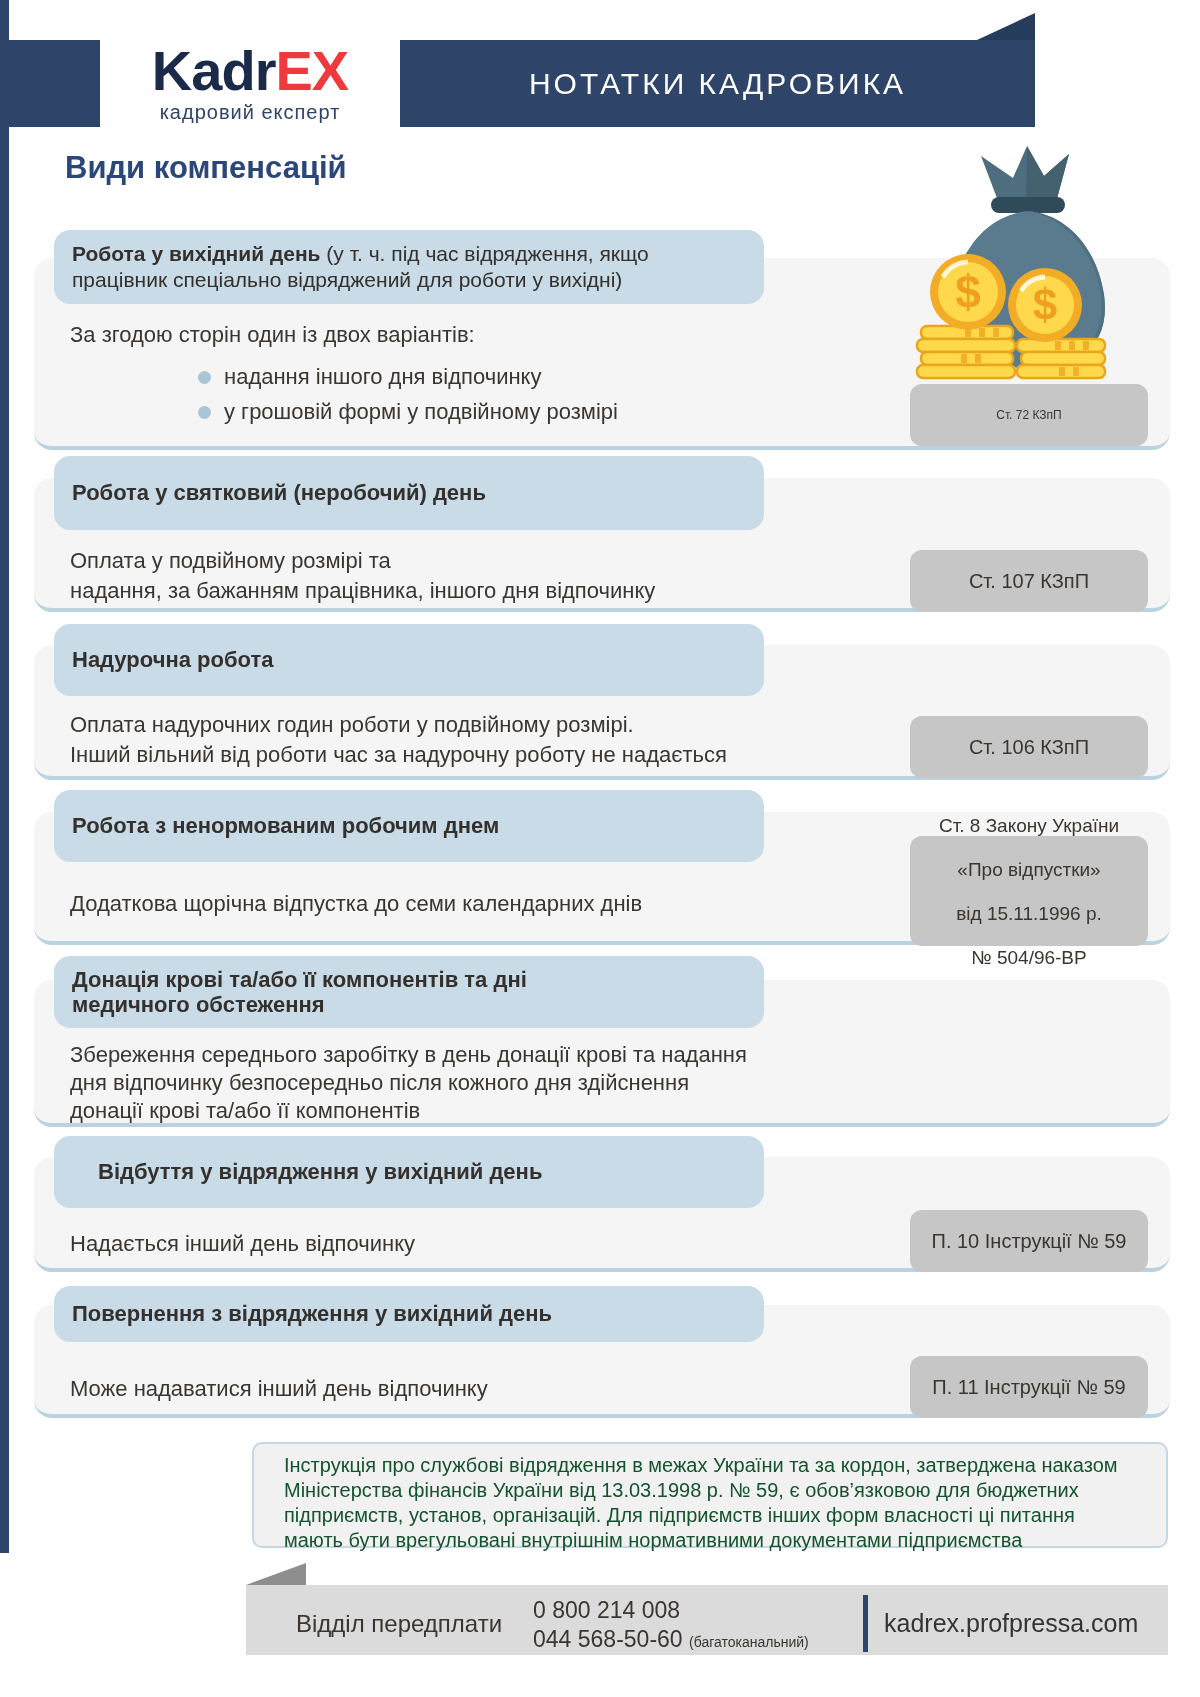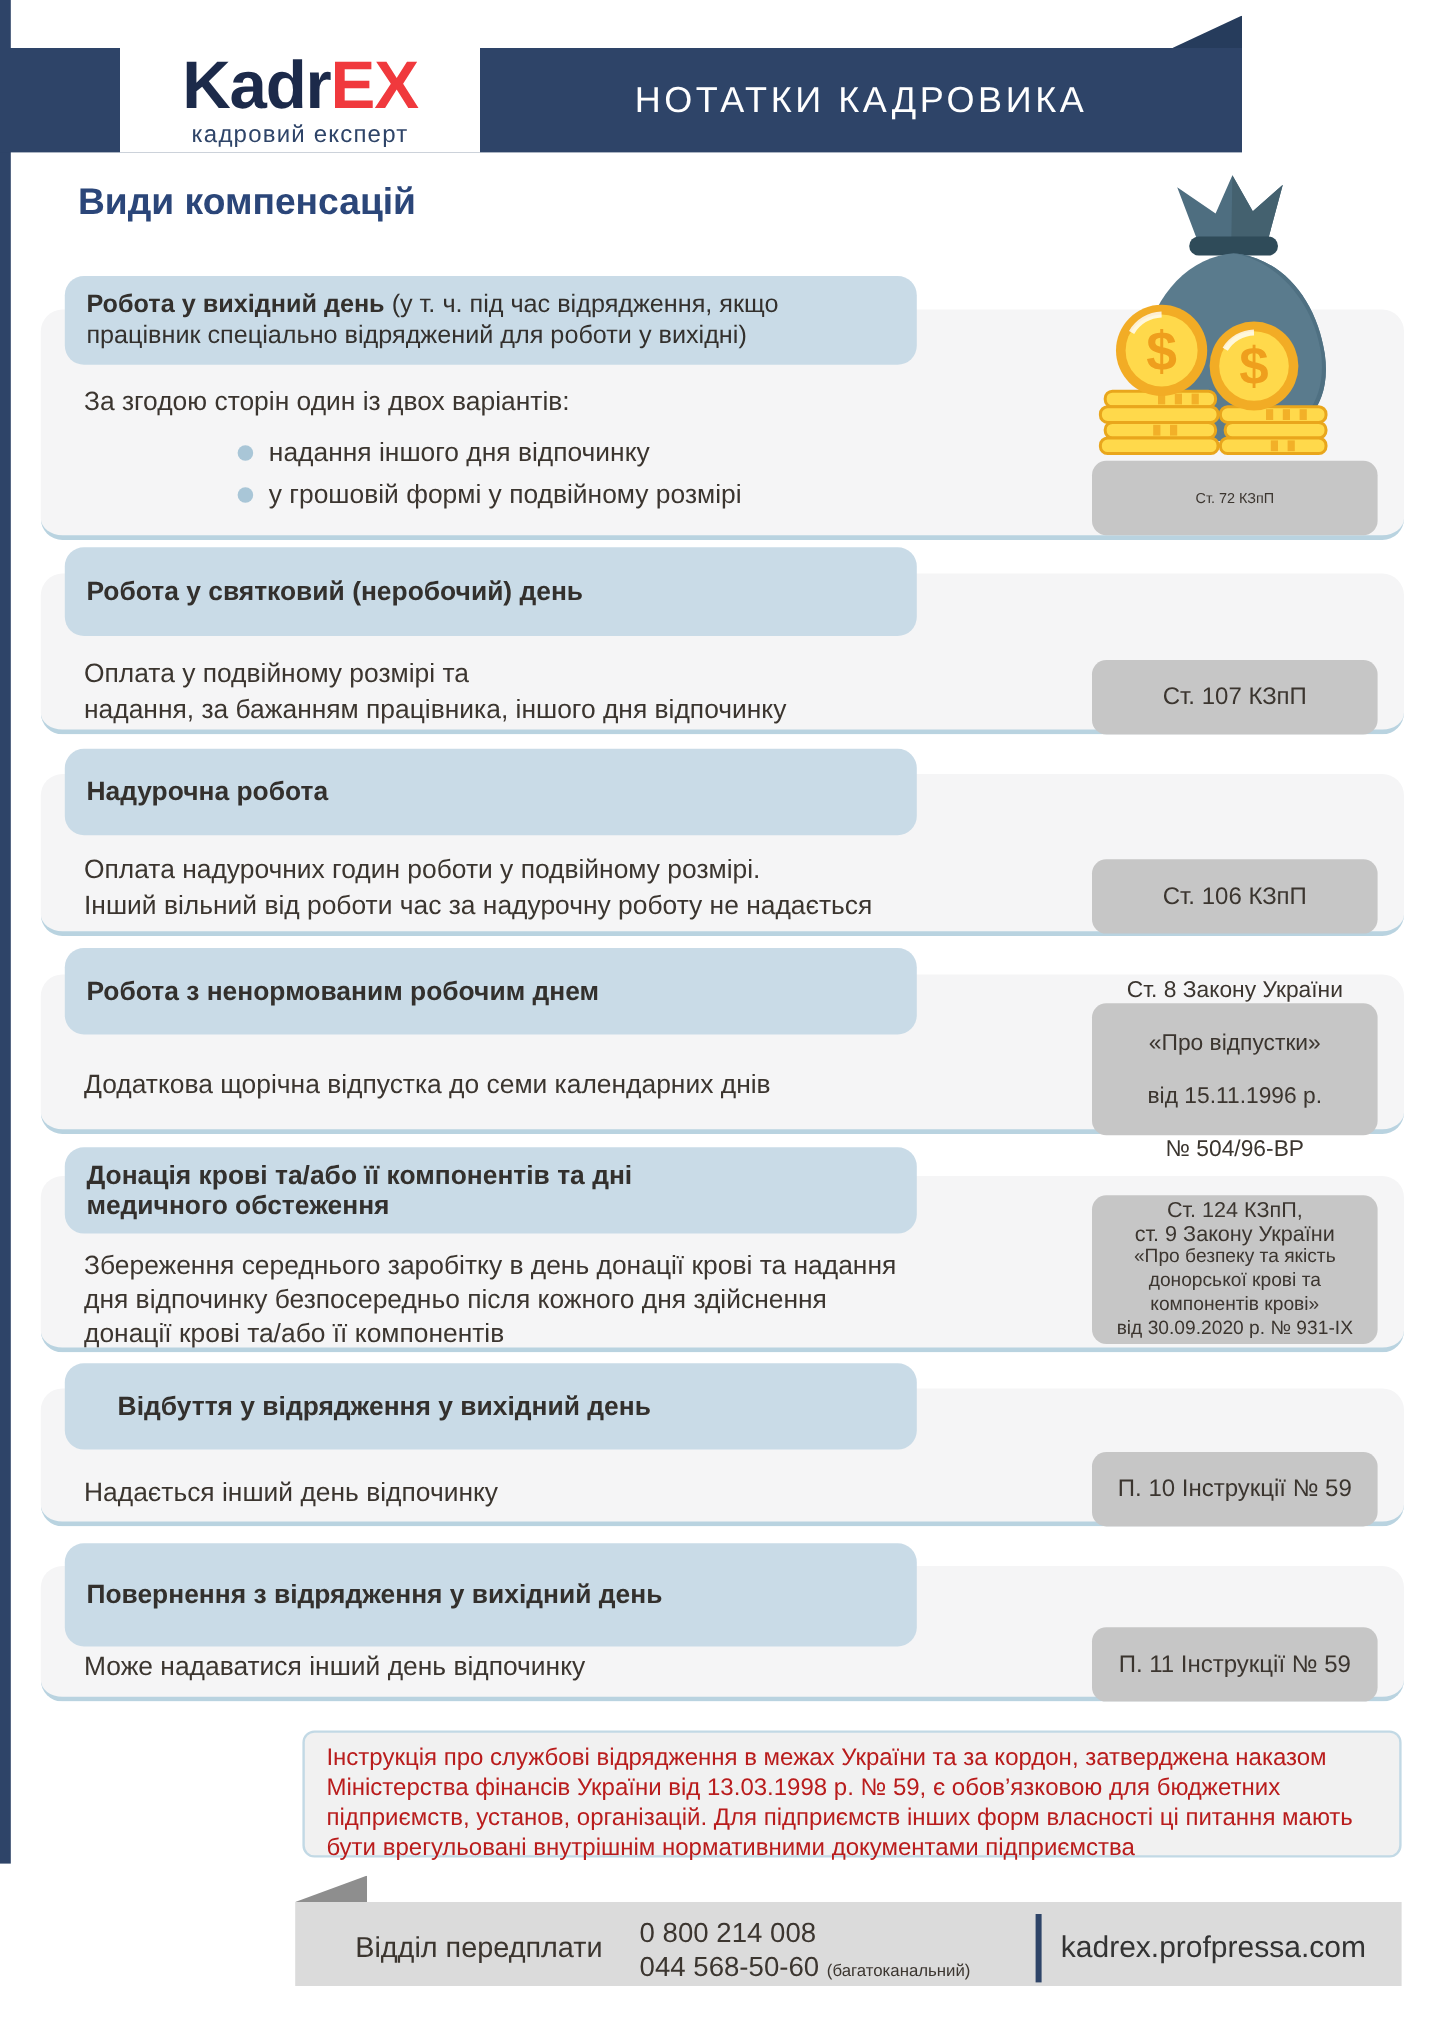--- a/index.html
+++ b/index.html
@@ -32,21 +32,21 @@
   .bullet-row { position:absolute; left:198px; display:flex; align-items:center; }
   .bullet-dot { width:13px; height:13px; border-radius:50%; background:#a9c6d7; margin-right:13px; flex:none; }
   .bullet-text { font-size:22px; color:#3b352f; }
   .ref-box { position:absolute; left:910px; width:238px; background:#c6c6c6; border-radius:12px;
     display:flex; flex-direction:column; align-items:center; justify-content:center;
     text-align:center; color:#3b352f; }
   .ref-box span { display:block; }
 
   .note-box { position:absolute; left:252px; top:1442px; width:916px; height:106px;
     background:#f1f1f1; border:2px solid #c2d9e5; border-radius:10px;
-    padding:9px 18px; font-size:20px; line-height:25px; color:#b91c1c; }
+    padding:9px 30px; font-size:20px; line-height:25px; color:#14532d; }
 
   .footer-fold { position:absolute; left:246px; top:1563px; width:60px; height:22px; background:#8e8e8e;
     clip-path:polygon(0 100%, 100% 0, 100% 100%); }
   .footer-bar { position:absolute; left:246px; top:1585px; width:922px; height:70px; background:#dbdbdb; }
   .footer-label { position:absolute; left:50px; top:0; height:77px; display:flex; align-items:center;
     font-size:24px; color:#3b352f; }
   .footer-phones { position:absolute; left:287px; top:11px; font-size:23px; color:#3b352f; line-height:29px; }
   .phone-note { font-size:14px; }
   .site-divider { position:absolute; left:617px; top:10px; width:5px; height:57px; background:#2e4468; }
   .footer-url { position:absolute; left:638px; top:0; height:77px; display:flex; align-items:center;
@@ -170,40 +170,32 @@
 
   <div class="sec-header" style="top:956px;height:72px;line-height:25px;">
     <div><b>Донація крові та/або її компонентів та дні</b></div>
     <div><b>медичного обстеження</b></div>
   </div>
   <div class="sec-body" style="top:1041px;line-height:28px;">
     <div>Збереження середнього  заробітку в день донації крові та надання</div>
     <div>дня відпочинку безпосередньо після кожного дня здійснення</div>
     <div>донації крові та/або її компонентів</div>
   </div>
-  <div class="ref-box" style="top:996px;height:124px;font-size:16px;line-height:20px;">
-    <span style="font-size:18px;">Ст. 124 КЗпП,</span>
-    <span style="font-size:18px;">ст. 9 Закону України</span>
-    <span>«Про безпеку та якість</span>
-    <span>донорської крові та</span>
-    <span>компонентів крові»</span>
-    <span>від 30.09.2020 р. № 931-ІХ</span>
-  </div>
 
   <div class="sec-header" style="top:1136px;height:72px;padding-left:44px;">
     <div><b>Відбуття у відрядження у вихідний день</b></div>
   </div>
   <div class="sec-body" style="top:1231px;">
     <div>Надається інший день відпочинку</div>
   </div>
   <div class="ref-box" style="top:1210px;height:62px;font-size:20px;">
     <span>П. 10 Інструкції № 59</span>
   </div>
 
-  <div class="sec-header" style="top:1286px;height:86px;">
+  <div class="sec-header" style="top:1286px;height:56px;">
     <div><b>Повернення з відрядження у вихідний день</b></div>
   </div>
   <div class="sec-body" style="top:1376px;">
     <div>Може надаватися інший день відпочинку</div>
   </div>
   <div class="ref-box" style="top:1356px;height:62px;font-size:20px;">
     <span>П. 11 Інструкції № 59</span>
   </div>
 
   <div class="note-box">

